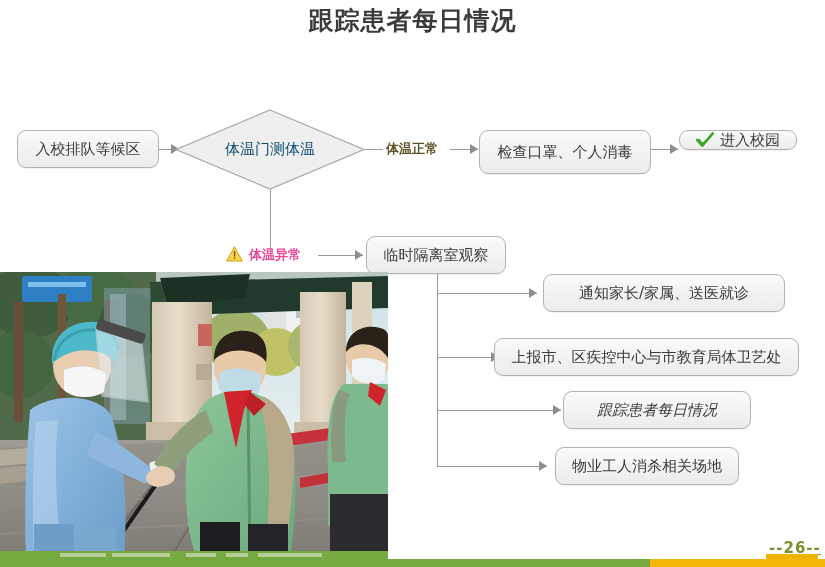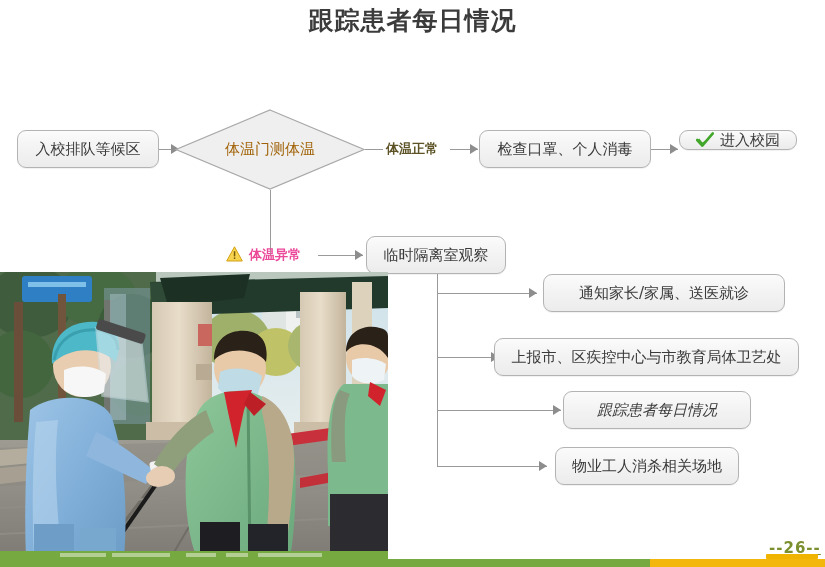--- a/index.html
+++ b/index.html
@@ -67,21 +67,21 @@
     position: absolute;
     inset: 0;
   }
   .diamond .dia-label {
     position: absolute;
     inset: 0;
     display: flex;
     align-items: center;
     justify-content: center;
     font-size: 15px;
-    color: #a16207;
+    color: #0c4a6e;
     white-space: nowrap;
   }
 
   
   .line-h {
     position: absolute;
     height: 0;
     border-top: 1px solid #9a9a9a;
   }
   .line-v {
@@ -174,21 +174,21 @@
       <polygon points="95,1 189,40.5 95,80 1,40.5" fill="#efefef" stroke="#a8a8a8" stroke-width="1.2"></polygon>
     </svg>
     <div class="dia-label">体温门测体温</div>
   </div>
 
   <div class="line-h" style="left:365px; top:149px; width:18px;"></div>
   <div class="edge-label label-normal" style="left:386px; top:141px;">体温正常</div>
   <div class="line-h" style="left:450px; top:149px; width:28px;"></div>
   <div class="arrow-r" style="left:470px; top:144px;"></div>
 
-  <div class="node" style="left:479px; top:130px; width:172px; height:38px;">
+  <div class="node" style="left:479px; top:130px; width:172px; height:44px;">
     <span class="node-text">检查口罩、个人消毒</span>
   </div>
 
   <div class="line-h" style="left:651px; top:149px; width:27px;"></div>
   <div class="arrow-r" style="left:670px; top:144px;"></div>
 
   <div class="node" style="left:679px; top:130px; width:118px; height:20px;">
     <span class="check-icon">
       <svg viewBox="0 0 18 16" width="18" height="16">
         <path d="M1.5 8.2 L6.2 13.2 L16.4 1.8 L14.2 5.2 L6.4 10.4 L3.2 6.6 Z" fill="#41a62a"></path>

